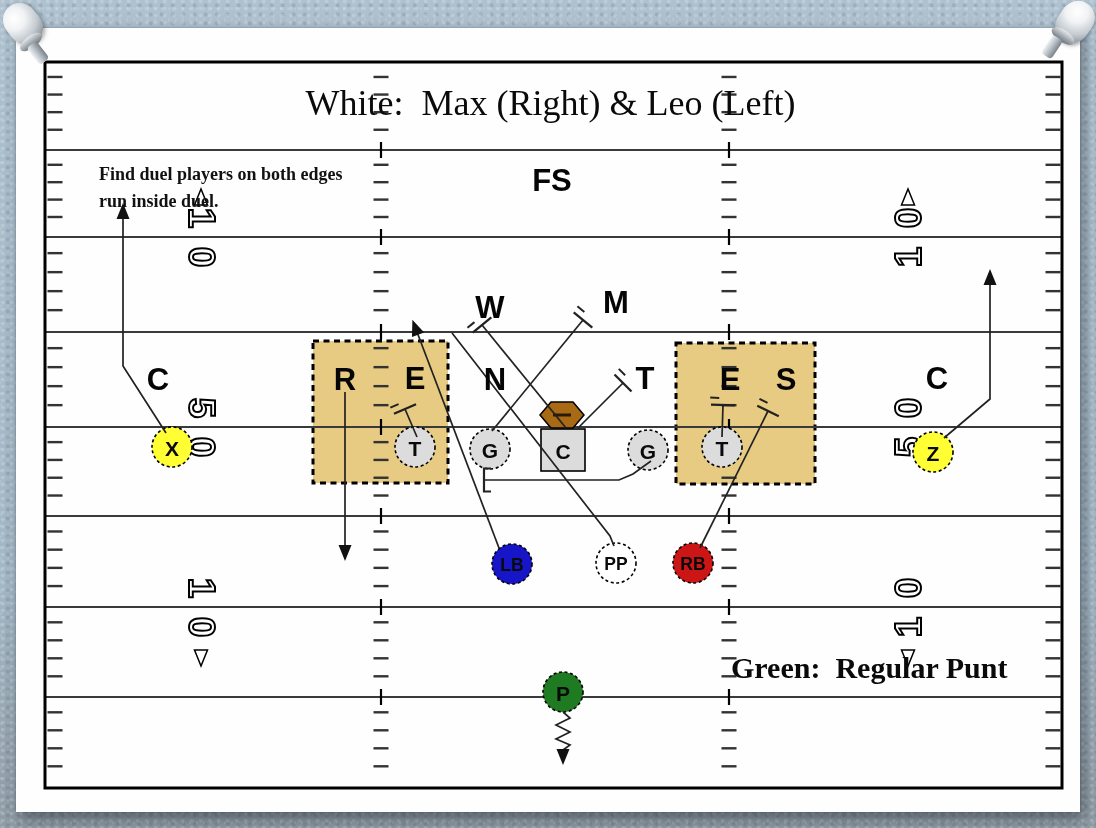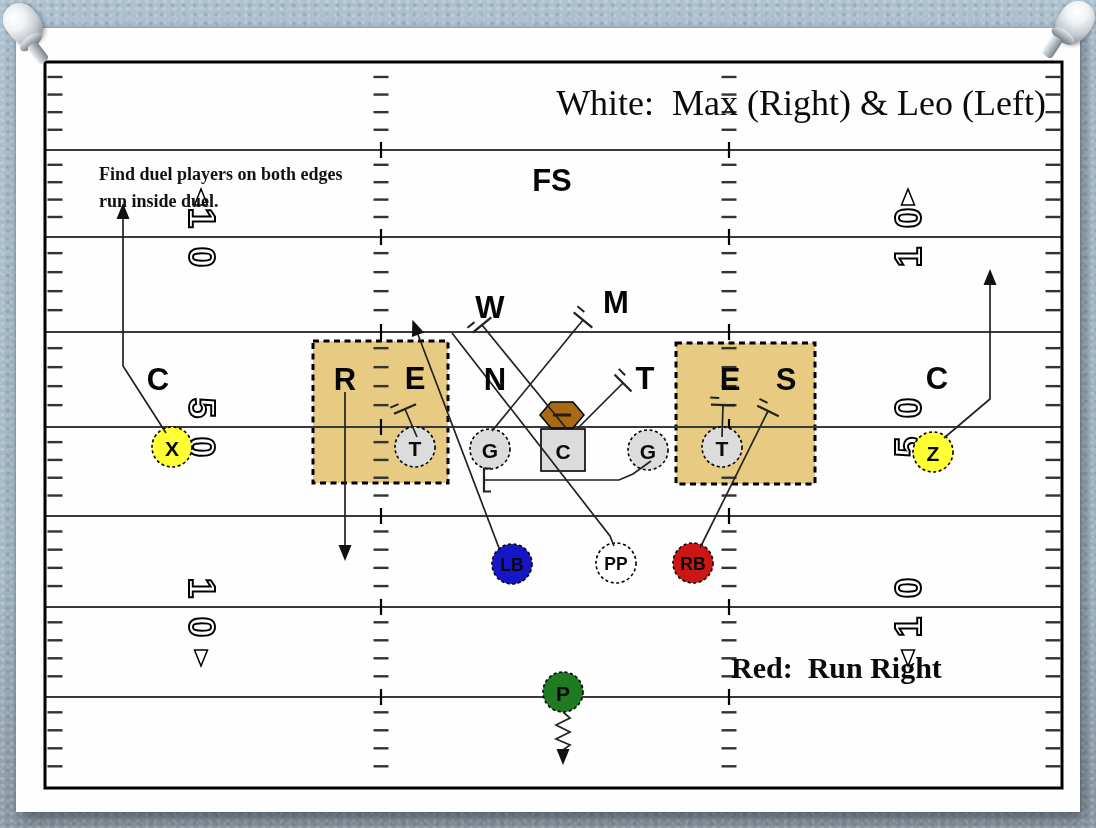--- a/index.html
+++ b/index.html
@@ -14,22 +14,22 @@
       linear-gradient(180deg,#aec1cf 0%, #a4b8c7 70%, #8f9ca6 100%);
     background-size:9px 7px, 11px 9px, 7px 11px, 100% 100%;
   }
   .page{
     position:absolute;left:16px;top:28px;width:1064px;height:784px;
     background:#fefefe;
     box-shadow:4px 7px 14px rgba(35,42,48,.55), 0 0 2px rgba(0,0,0,.25);
   }
   svg.diagram{position:absolute;left:0;top:0;}
   .title{
-    position:absolute;left:29px;top:82px;width:1017px;
-    text-align:right;font-size:36px;color:#0a0a0a;white-space:pre;
+    position:absolute;left:42px;top:82px;width:1017px;
+    text-align:center;font-size:36px;color:#0a0a0a;white-space:pre;
   }
   .note{
     position:absolute;left:99px;top:161px;width:280px;
     font-size:18px;font-weight:bold;color:#111;line-height:27px;
   }
   .legend{
     position:absolute;left:731px;top:572px;
     font-size:30px;font-weight:bold;color:#0a0a0a;line-height:38.6px;white-space:pre;
   }
   
@@ -361,21 +361,21 @@
   </svg>
 
 <div class="title">White:  Max (Right) &amp; Leo (Left)</div>
 
 <div class="note">
   <div>Find duel players on both edges</div>
   <div>run inside duel.</div>
 </div>
 
 <div class="legend">
-  <div>Red:  Run Right</div>
+  <div>Green:  Regular Punt</div>
   
   
   
 </div>
 
 <div class="pin pin-left">
   <div class="head"></div>
   <div class="collar"></div>
   <div class="stem"></div>
 </div>

